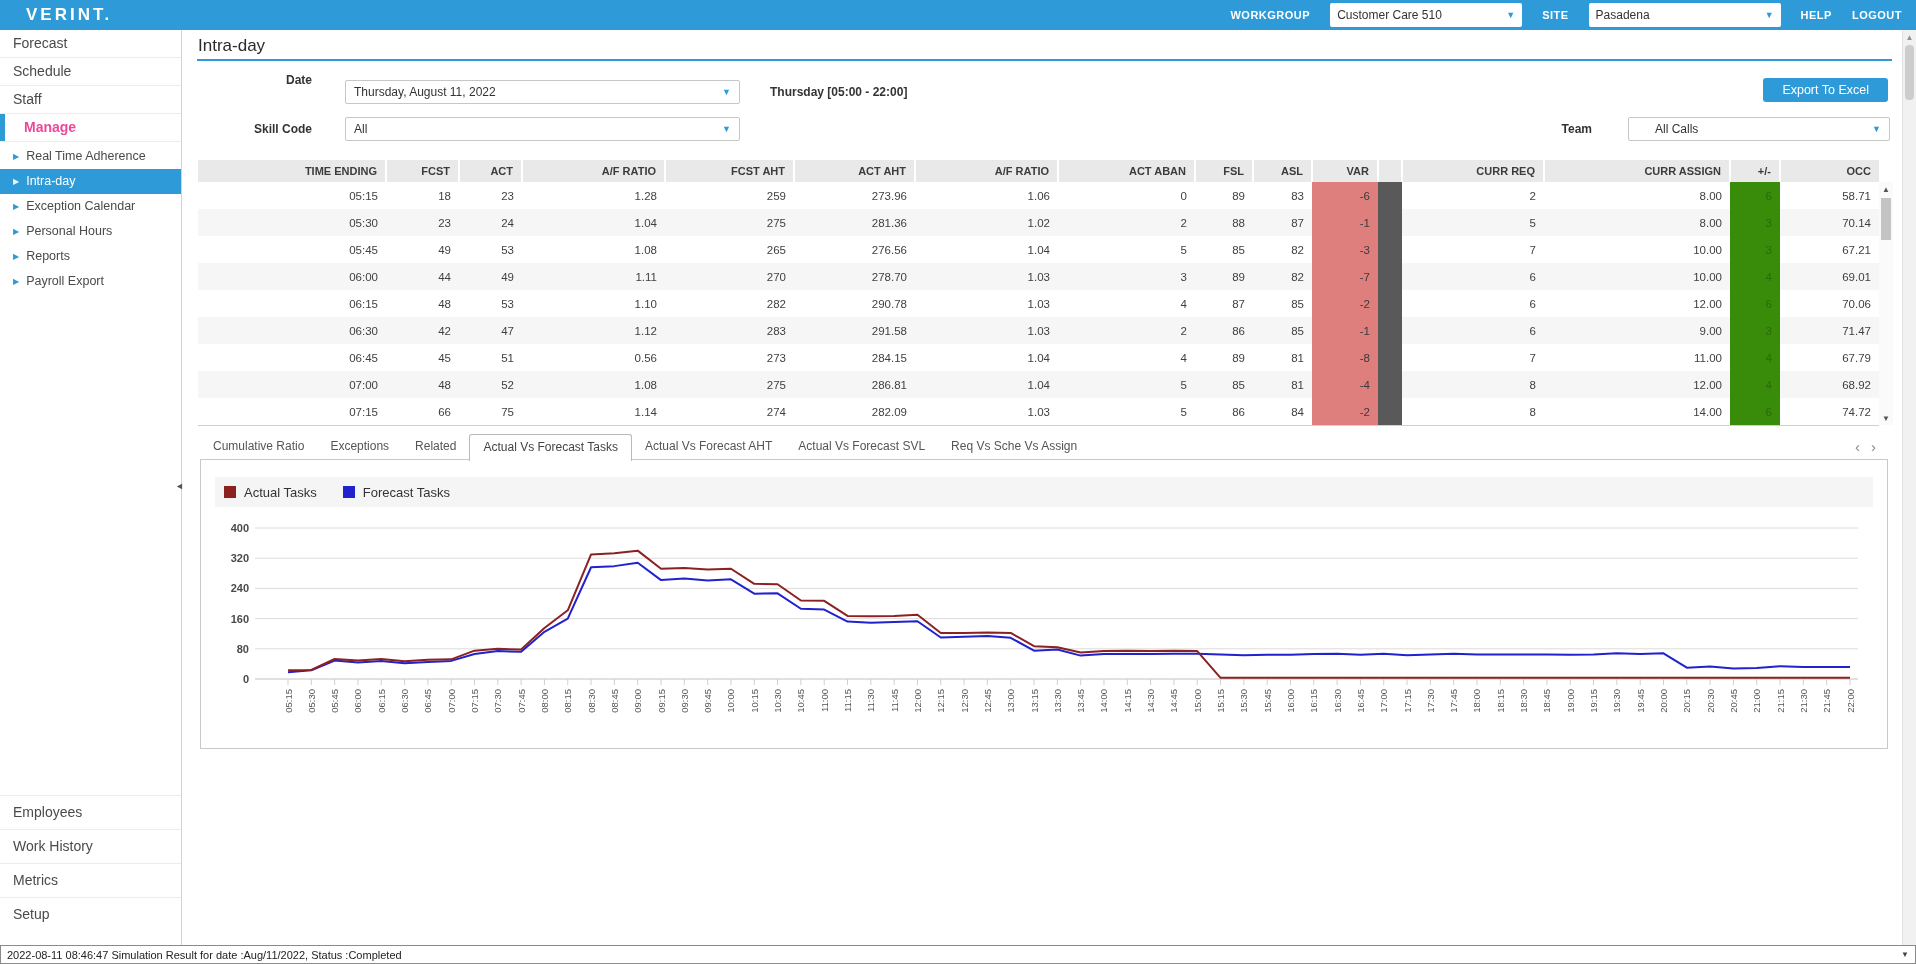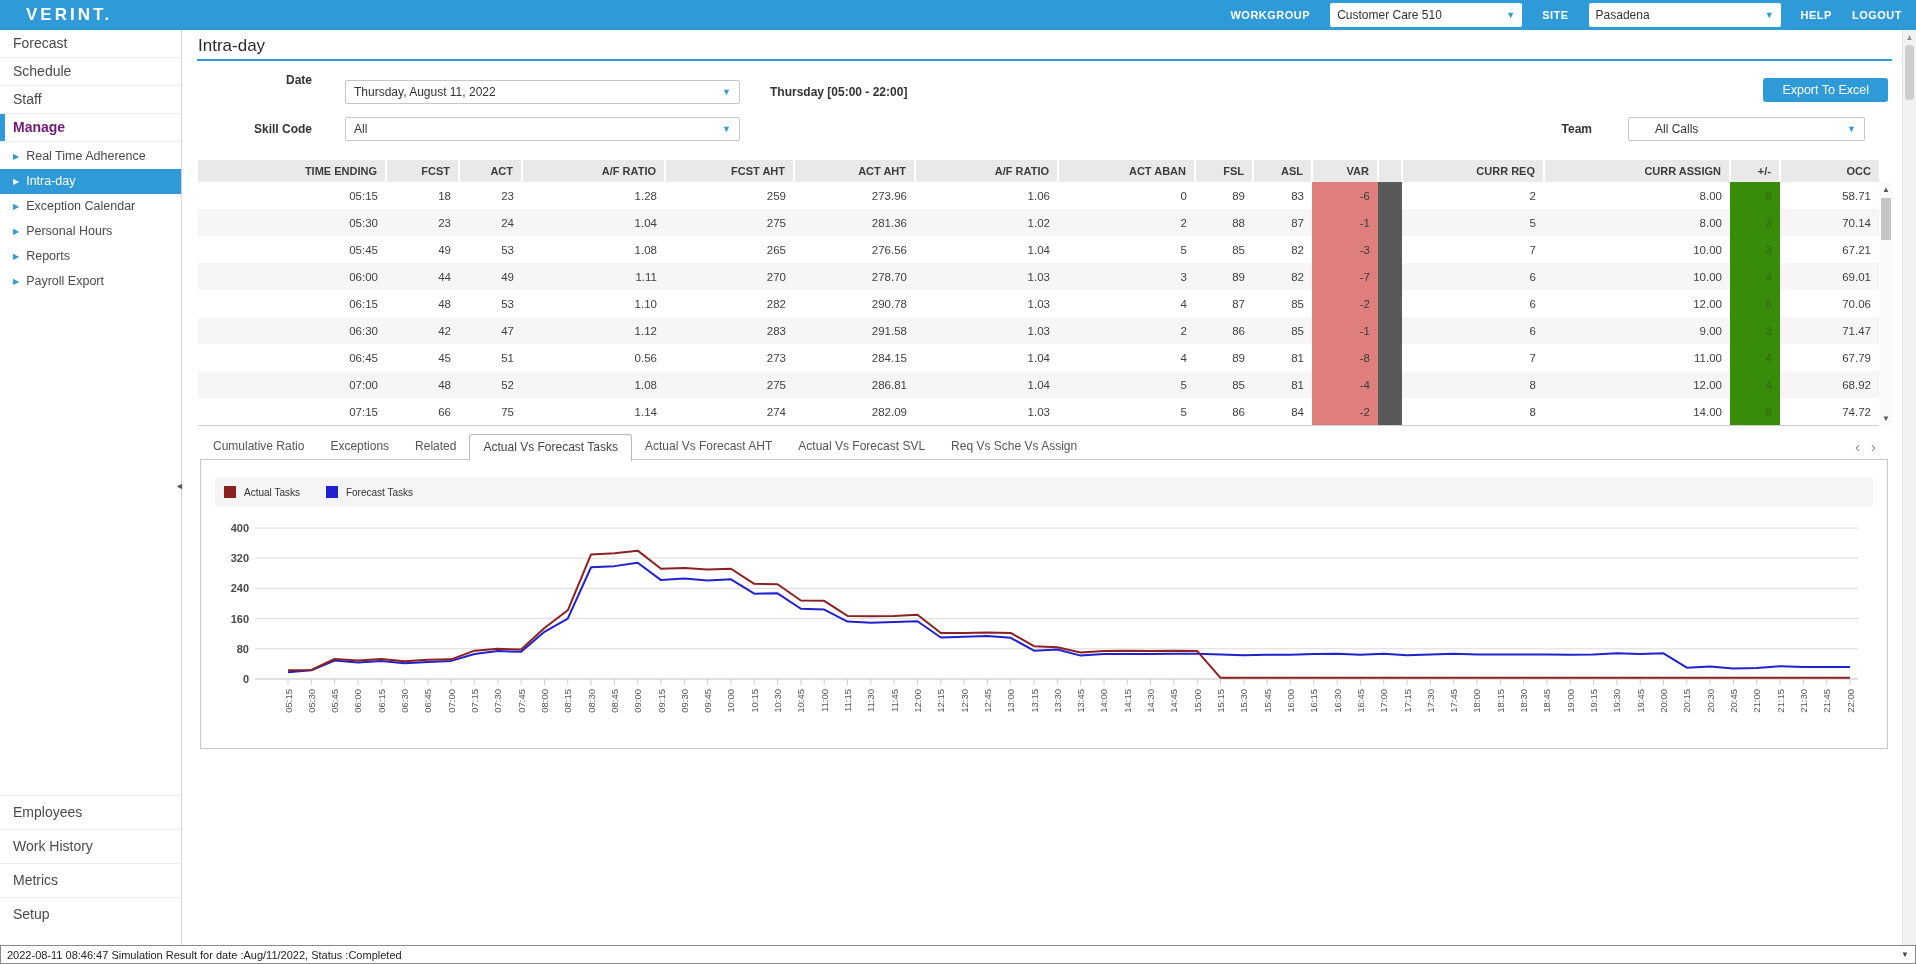--- a/index.html
+++ b/index.html
@@ -11,21 +11,21 @@
   .topbar{position:absolute;left:0;top:0;width:1916px;height:30px;background:#2E9BD8;display:flex;align-items:center;}
   .logo{margin-left:26px;color:#fff;font-weight:700;font-size:17px;letter-spacing:3px;}
   .topbar-right{margin-left:auto;display:flex;align-items:center;gap:20px;margin-right:14px;}
   .tb-label{font-size:11px;font-weight:700;color:#fff;letter-spacing:.5px;}
   .tb-select{width:178px;height:24px;background:#fff;border-radius:2px;display:flex;align-items:center;justify-content:space-between;padding:0 7px;font-size:12px;color:#333;}
   .dd-arrow{color:#2E9BD8;font-size:9px;line-height:1;}
   .tb-link{font-size:11px;font-weight:700;color:#fff;letter-spacing:.5px;cursor:default;}
   
   .sidebar{position:absolute;left:0;top:30px;width:181px;bottom:19px;background:#fff;border-right:1px solid #d4d4d4;}
   .side-item{height:27px;line-height:27px;padding-left:13px;font-size:14px;color:#4a4a4a;border-bottom:1px solid #ececec;}
-  .side-manage{position:relative;height:27px;line-height:27px;padding-left:13px;font-size:14px;font-weight:600;color:#701a75;border-bottom:1px solid #ececec;}
+  .side-manage{position:relative;height:27px;line-height:27px;padding-left:24px;font-size:14px;font-weight:600;color:#ec4899;border-bottom:1px solid #ececec;}
   .side-manage::before{content:"";position:absolute;left:0;top:0;width:5px;height:27px;background:#2E9BD8;}
   .side-sub{height:25px;line-height:25px;padding-left:13px;font-size:12.5px;color:#4a4a4a;display:flex;align-items:center;}
   .side-sub .tri{font-size:8px;color:#2E9BD8;margin-right:7px;line-height:1;}
   .side-sub.active{background:#2E9BD8;color:#fff;}
   .side-sub.active .tri{color:#eaf4fb;}
   .side-children{margin-top:2px;}
   .side-bottom{position:absolute;left:0;right:0;bottom:14px;}
   .side-bottom .side-item{height:33px;line-height:33px;border-bottom:none;border-top:1px solid #ececec;}
   .collapse-handle{position:absolute;left:175px;top:481px;font-size:9px;color:#555;z-index:9;}
   
@@ -51,21 +51,21 @@
   .tbl-scroll .arr.down{position:absolute;bottom:0;left:0;right:0;}
   .tbl-scroll .thumb{position:absolute;left:2px;top:16px;width:10px;height:42px;background:#c4c4c4;}
   
   .tabbar{position:absolute;left:18px;top:404px;height:26px;display:flex;align-items:flex-end;}
   .tab{padding:5px 13px 7px;font-size:12px;color:#555;position:relative;white-space:nowrap;text-align:center;}
   .tab.active{background:#fff;border:1px solid #b9b9b9;border-bottom:none;border-radius:3px 3px 0 0;margin-bottom:-1px;z-index:5;color:#444;}
   .tab-nav{position:absolute;right:26px;top:408px;font-size:15px;color:#888;display:flex;gap:11px;z-index:6;}
   
   .chart-panel{position:absolute;left:18px;top:429px;width:1688px;height:290px;border:1px solid #c9c9c9;background:#fff;box-sizing:border-box;}
   .legend{position:absolute;left:14px;right:14px;top:17px;height:30px;background:#f5f5f5;display:flex;align-items:center;padding-left:9px;gap:26px;}
-  .legend-item{display:flex;align-items:center;gap:8px;font-size:10px;color:#333;}
+  .legend-item{display:flex;align-items:center;gap:8px;font-size:13px;color:#333;}
   .swatch{width:12px;height:12px;}
   #chart-svg{position:absolute;left:14px;top:50px;}
   
   .page-scroll{position:absolute;top:30px;right:0;width:14px;bottom:19px;background:#f1f1f1;border-left:1px solid #e2e2e2;box-sizing:border-box;}
   .page-scroll .arr{height:14px;display:flex;align-items:center;justify-content:center;font-size:8px;color:#909090;}
   .page-scroll .thumb{position:absolute;left:2px;top:15px;width:9px;height:55px;background:#cdcdcd;border-radius:4px;}
   .statusbar{position:absolute;left:0;right:0;bottom:0;height:19px;background:#fff;border:1px solid #8a8a8a;box-sizing:border-box;display:flex;align-items:center;justify-content:space-between;padding:0 6px;font-size:11px;color:#222;}
   .statusbar .chev{font-size:8px;color:#444;}
 </style>
 </head>
@@ -142,21 +142,21 @@
   </div>
   <div class="date-range">Thursday [05:00 - 22:00]</div>
   <button class="export-btn">Export To Excel</button>
 
   <div class="f-label" style="top:87px;">Skill Code</div>
   <div class="f-select" style="left:163px;top:87px;width:395px;">
     <span>All</span>
     <span class="dd-arrow">▼</span>
   </div>
   <div class="f-label" style="left:1330px;width:80px;top:87px;">Team</div>
-  <div class="f-select" style="left:1446px;top:87px;width:237px;padding-left:26px;">
+  <div class="f-select" style="left:1446px;top:87px;width:262px;padding-left:26px;">
     <span>All Calls</span>
     <span class="dd-arrow">▼</span>
   </div>
 
   <div class="grid-wrap">
     <table id="grid">
       <colgroup id="tbl-cols">
           <col style="width: 188px;">
           <col style="width: 73px;">
           <col style="width: 63px;">

